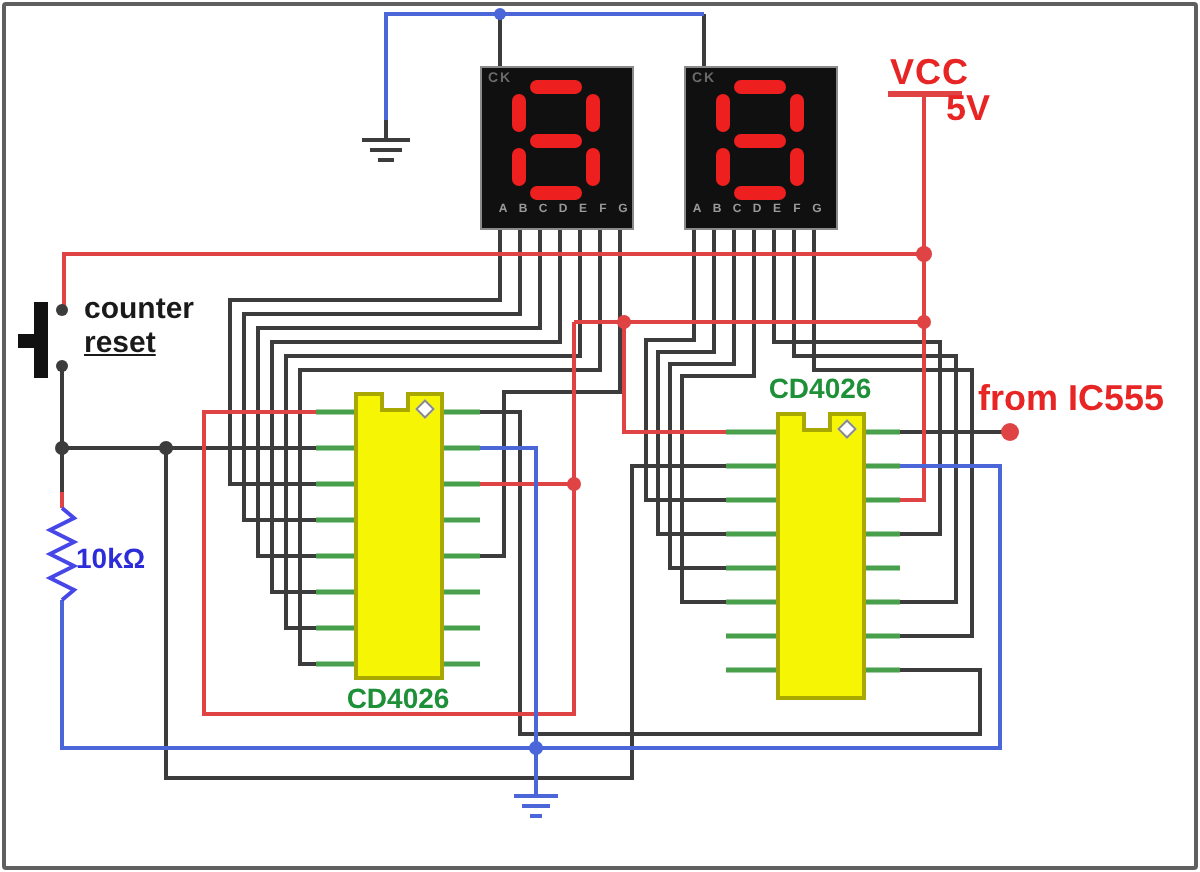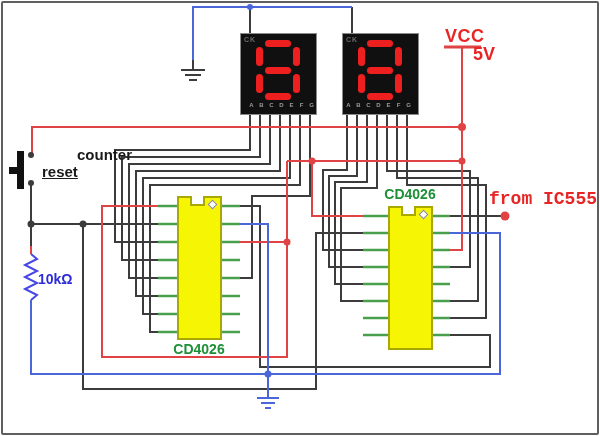--- a/index.html
+++ b/index.html
@@ -204,21 +204,21 @@
     <div class="notch"></div>
     <div class="pin1mark"></div>
   </div>
   <div class="iclabel" style="left:379px; top:186px;">CD4026</div>
 
   <div>
     <div class="btn-bar"></div>
     <div class="btn-stem"></div>
   </div>
 
-  <div class="lbl black" style="left:42px; top:146px;margin-left:35px;">counter</div>
+  <div class="lbl black" style="left:42px; top:146px;">counter</div>
   <div class="lbl black" style="left:42px; top:163px;text-decoration:underline;">reset</div>
   <div class="lbl blue" style="left:38px; top:271px;">10kΩ</div>
   <div class="lbl red" style="left:445px; top:26px; letter-spacing:.5px;">VCC</div>
   <div class="lbl red" style="left:473px; top:44px;">5V</div>
-  <div class="lbl red" style="left:489px; top:189px;font-family:Liberation Mono, monospace;">from IC555</div>
+  <div class="lbl red" style="left:489px; top:189px;">from IC555</div>
 
   <div class="frame"></div>
 </div>
 
 </body></html>

